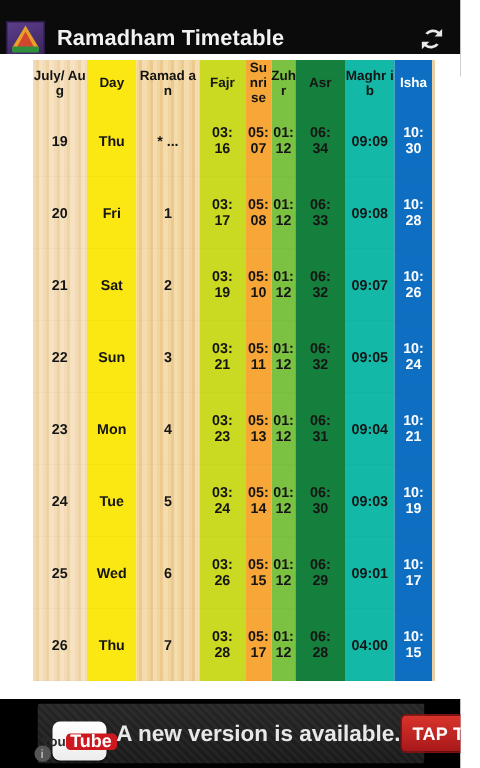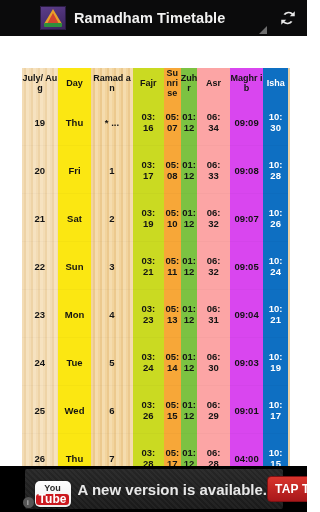--- a/index.html
+++ b/index.html
@@ -14,26 +14,25 @@
     font-family: "Liberation Sans", sans-serif;
     position: relative;
     background: #ffffff;
   }
 
   
   #app-header {
     position: absolute;
     top: 0; left: 0;
     width: 307px;
-    height: 36px;
+    height: 51px;
     background: #0b0b0c;
     display: flex;
     align-items: center;
     box-sizing: border-box;
-    padding-left: 36px;
   }
   #app-icon {
     width: 26px;
     height: 24px;
     margin-left: 4px;
     margin-right: 8px;
     flex: 0 0 auto;
     border-radius: 1px;
     overflow: hidden;
     position: relative;
@@ -97,21 +96,20 @@
 
   
   #timetable-wrap {
     position: absolute;
     top: 36px;
     left: 0;
     width: 307px;
     height: 430px;
     background: #ffffff;
     overflow: hidden;
-    margin-top: 28px;
   }
   #timetable {
     position: absolute;
     left: 22px;
     top: 4px;
     width: 266px;
     border-collapse: collapse;
     table-layout: fixed;
   }
   #timetable td, #timetable th {
@@ -136,22 +134,22 @@
     font-size: 9.5px;
   }
 
   
   .c-wood  { background: repeating-linear-gradient(90deg,#f3dcb5 0px,#f3dcb5 2px,#eed3a6 2px,#eed3a6 4px,#f6e2c0 4px,#f6e2c0 7px); }
   .c-yellow{ background: #fbe712; }
   .c-wood2 { background: repeating-linear-gradient(90deg,#f2d49e 0px,#f2d49e 2px,#ecc98e 2px,#ecc98e 4px,#f5dcae 4px,#f5dcae 7px); }
   .c-lime  { background: #cada22; }
   .c-orange{ background: #f7a738; }
   .c-green { background: #7cc242; }
-  .c-cyan  { background: #fca5a5; }
-  .c-brown { background: #d946ef; }
+  .c-cyan  { background: #15803d; }
+  .c-brown { background: #14b8a6; }
   .c-blue  { background: #0e6fc2; color: #ffffff !important; }
 
   #timetable .c-blue { color:#ffffff; }
 
   .time { display:block; }
 
   
   #timetable tbody tr td { box-shadow: inset 0 -1px 0 rgba(0,0,0,0.02); }
 
   
@@ -191,21 +189,21 @@
   }
   #youtube-logo {
     width: 36px;
     height: 26px;
     background: linear-gradient(#ffffff,#ededed);
     border-radius: 5px;
     margin-left: 6px;
     margin-right: 7px;
     flex: 0 0 auto;
     display: flex;
-    flex-direction: column;
+    flex-direction: row;
     align-items: center;
     justify-content: center;
     box-shadow: 0 1px 1px rgba(0,0,0,.6);
     margin-top: 10px;
   }
   #youtube-logo .yt-you {
     font-size: 9px;
     font-weight: bold;
     color: #2b2b2b;
     line-height: 9px;

